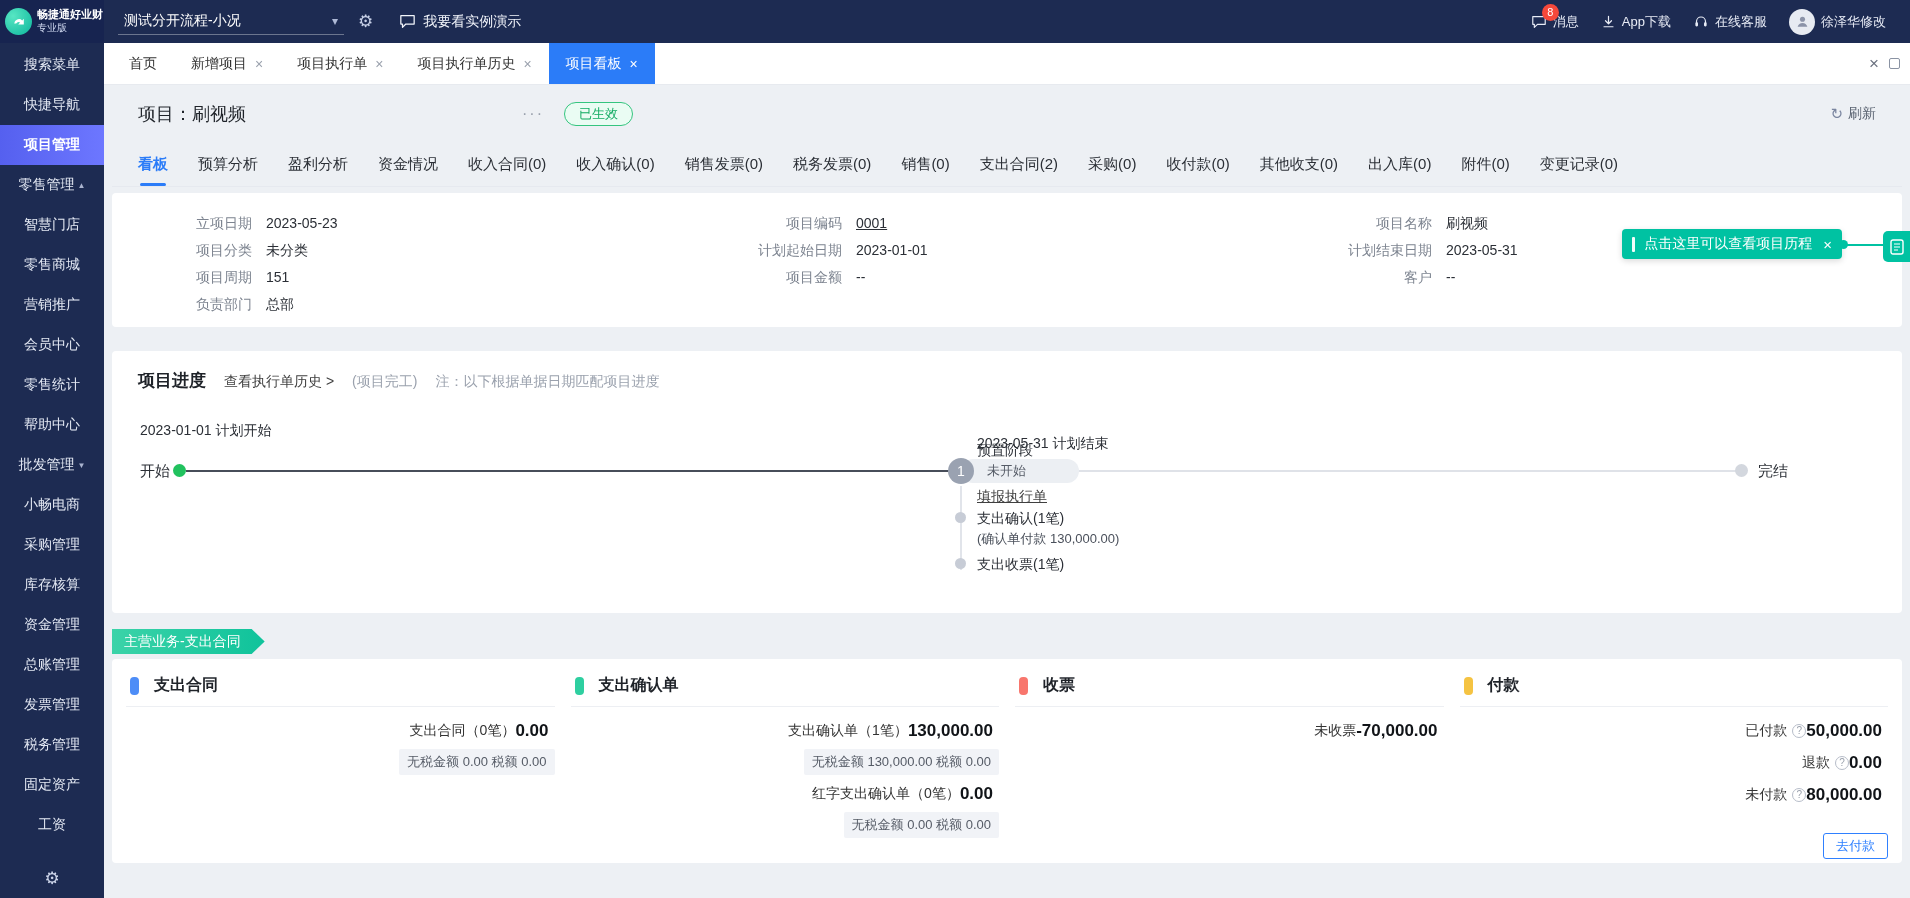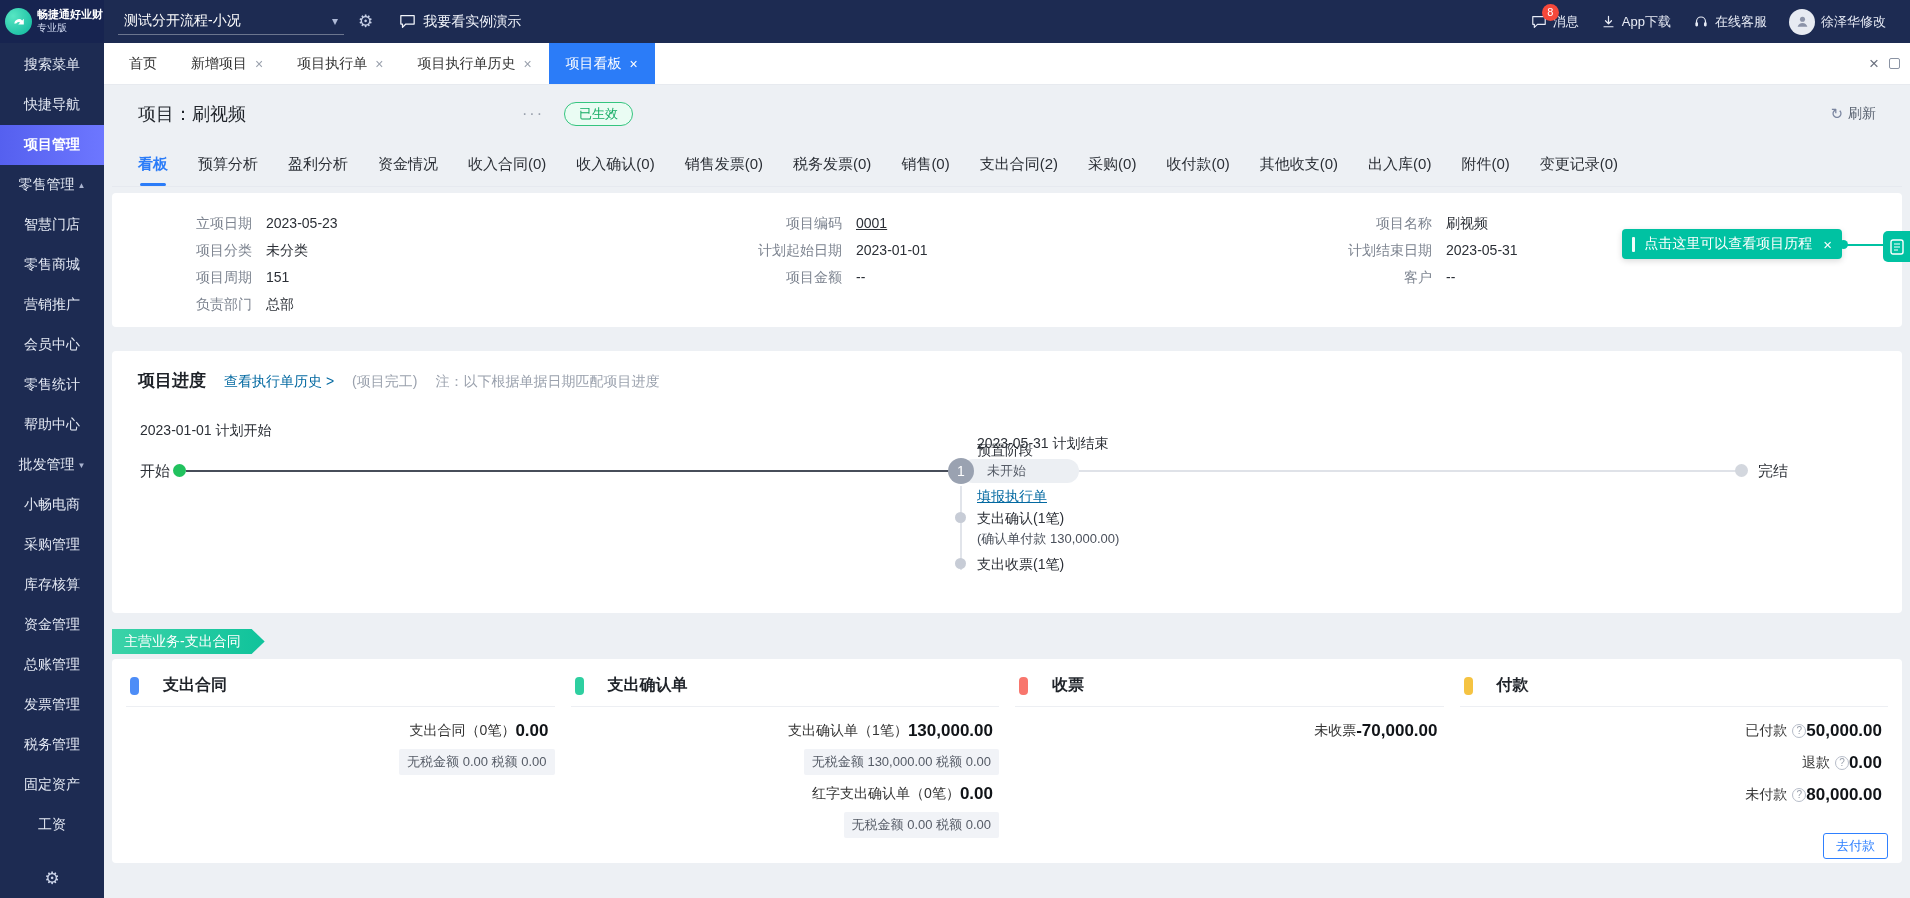--- a/index.html
+++ b/index.html
@@ -70,21 +70,21 @@
   .hist-tip .tt-bar { width:3px; height:15px; background:rgba(255,255,255,.95); border-radius:1px; }
   .hist-tip .tt-close { font-size:15px; cursor:pointer; margin-left:2px; }
   .hist-line { position:absolute; top:159px; right:27px; width:41px; height:2px; background:#00c2a2; z-index:5; }
   .hist-dot { position:absolute; top:155px; right:62px; width:9px; height:9px; border-radius:50%; background:#00c2a2; z-index:6; }
   .hist-fab { position:absolute; top:146px; right:0; width:27px; height:31px; background:#00c2a2; border-radius:5px 0 0 5px; display:flex; align-items:center; justify-content:center; z-index:6; cursor:pointer; color:#fff; }
 
   
   .progress-card { margin-top:24px; background:#fff; border-radius:4px; height:262px; padding:18px 26px 0; }
   .progress-head { display:flex; align-items:baseline; gap:18px; }
   .progress-title { font-size:17px; font-weight:bold; color:#1f2329; }
-  .blue-link { color:#0369a1; font-size:14px; cursor:pointer; }
+  .blue-link { color:#404040; font-size:14px; cursor:pointer; }
   .blue-link.ul { text-decoration:underline; }
   .muted { color:#9aa1ad; font-size:14px; }
   .timeline { position:relative; height:190px; margin-top:14px; }
   .tl-text { position:absolute; font-size:14px; color:#2b2f36; white-space:nowrap; }
   .tl-line { position:absolute; height:2px; top:64px; }
   .tl-line.dark { left:48px; width:775px; background:#474d59; }
   .tl-line.light { left:836px; width:768px; background:#dfe2e8; }
   .tl-dot { position:absolute; border-radius:50%; width:13px; height:13px; top:58px; }
   .tl-dot.start { left:35px; background:#21c25e; }
   .tl-dot.finish { left:1597px; background:#d3d7de; }
@@ -93,21 +93,21 @@
   .tl-stem { position:absolute; left:822px; top:80px; width:2px; height:84px; background:#e1e4ea; }
   .ev-dot { position:absolute; left:817px; width:11px; height:11px; border-radius:50%; background:#c7ccd6; z-index:2; }
   .ev-text { position:absolute; left:839px; font-size:14px; color:#2b2f36; white-space:nowrap; }
   .ev-sub { position:absolute; left:839px; font-size:13px; color:#4a505b; white-space:nowrap; }
 
   
   .biz { margin-top:16px; position:relative; }
   .ribbon { display:inline-flex; align-items:center; height:25px; padding:0 24px 0 12px; color:#fff; font-size:14px; background:linear-gradient(90deg,#3bd3a8,#0fc39b); clip-path:polygon(0 0, calc(100% - 13px) 0, 100% 50%, calc(100% - 13px) 100%, 0 100%); }
   .biz-panel { margin-top:5px; background:#fff; border-radius:4px; height:204px; padding:14px 14px 0; display:flex; gap:16px; }
   .biz-col { flex:1; min-width:0; display:flex; flex-direction:column; }
-  .biz-head { display:flex; align-items:center; gap:24px; padding:2px 4px 10px; border-bottom:1px solid #edeff3; }
+  .biz-head { display:flex; align-items:center; gap:15px; padding:2px 4px 10px; border-bottom:1px solid #edeff3; }
   .biz-bar { width:9px; height:18px; border-radius:4px; background:#ccc; }
   .biz-title { font-size:16px; font-weight:bold; color:#1f2329; }
   .biz-rows { padding-top:10px; display:flex; flex-direction:column; gap:5px;align-items:flex-end; }
   .brow { display:flex; align-items:center; justify-content:space-between; padding:3px 6px; min-height:27px; }
   .brow .blabel { font-size:14px; color:#333; display:flex; align-items:center; gap:5px; }
   .brow .bval { font-size:17px; font-weight:bold; color:#111418; }
   .bsub { background:#f1f3f7; border-radius:2px; text-align:right; font-size:13px; color:#555b66; padding:4px 8px; }
   .help { width:14px; height:14px; border-radius:50%; border:1px solid #b7bdc9; color:#9aa1ad; font-size:10px; display:inline-flex; align-items:center; justify-content:center; }
   .pay-btn { align-self:flex-end; margin-top:20px; border:1px solid #2f80ff; color:#2f80ff; background:#fff; font-size:13px; padding:3px 12px; border-radius:3px; cursor:pointer; }
 

